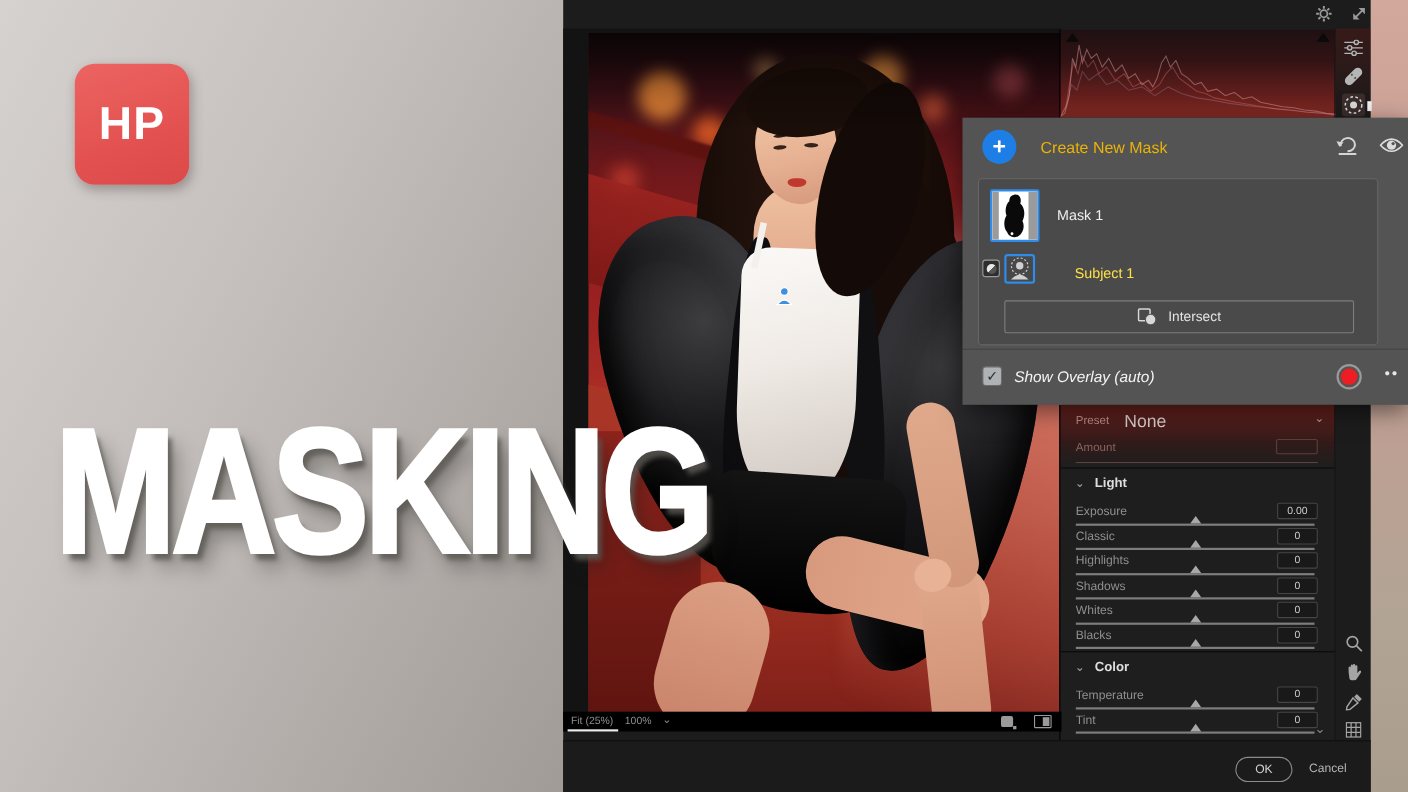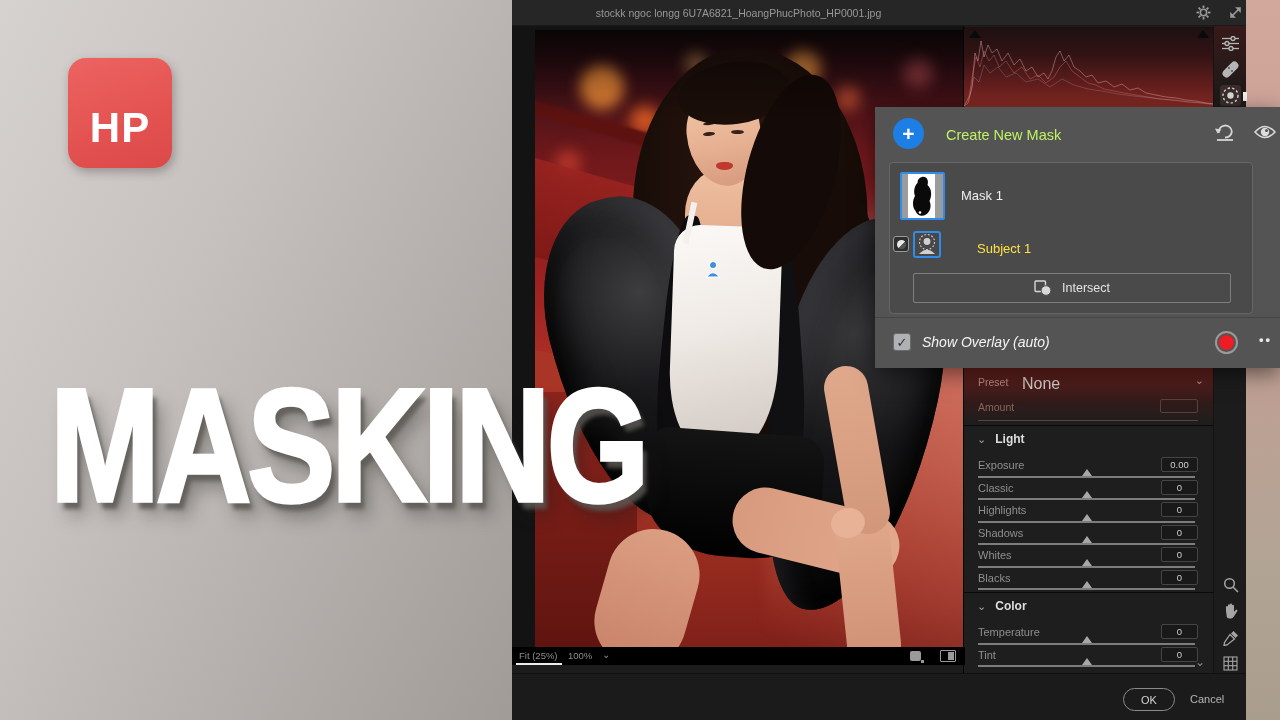--- a/index.html
+++ b/index.html
@@ -21,21 +21,21 @@
   .sub1 { position:absolute; left:63px; top:527px; z-index:30; color:#fff; font-size:52px;
     font-weight:bold; -webkit-text-stroke:1.5px #fff; letter-spacing:-1px;
     text-shadow:3px 4px 5px rgba(70,66,62,.6); }
   .sub2 { position:absolute; left:63px; top:589px; z-index:30; color:#fff; font-size:52px;
     font-weight:bold; -webkit-text-stroke:1.5px #fff; letter-spacing:-1px;
     text-shadow:3px 4px 5px rgba(70,66,62,.6); }
   .hp-logo { position:absolute; left:68px; top:58px; width:104px; height:110px; z-index:30;
     border-radius:18px; background:linear-gradient(160deg,#ec6462 0%,#e35250 60%,#db4a49 100%);
     display:flex; align-items:flex-end; justify-content:center;
     box-shadow:2px 4px 10px rgba(60,50,48,.35); }
-  .hp-logo span { color:#fff; font-weight:bold; font-size:42px; letter-spacing:1px; margin-bottom:16px; }
+  .hp-logo span { color:#fff; font-weight:bold; font-size:42px; letter-spacing:1px; margin-bottom:32px; }
 
   
   .app { position:absolute; left:512px; top:0; width:734px; height:720px; background:#1c1c1c; }
   .titlebar { position:absolute; left:0; top:0; width:734px; height:26px; background:#262626;
     border-bottom:1px solid #1a1a1a; }
   .filename { position:absolute; left:0; top:0; width:453px; height:26px; display:flex;
     align-items:center; justify-content:center; color:#989898; font-size:10.5px; }
   .canvas { position:absolute; left:0; top:26px; width:453px; height:629px; background:#131313; }
   .fitbar { position:absolute; left:0; top:647px; width:453px; height:18px; background:#000000;
     color:#8e8e8e; font-size:9.5px; }
@@ -161,21 +161,21 @@
   .anchor-mark { position:absolute; left:731px; top:92px; width:4px; height:9px; background:#f0f0f0; }
   .tb-expand { position:absolute; left:716px; top:5px; }
   .tb-gear { position:absolute; left:684px; top:5px; }
 
   
   .maskpanel { position:absolute; left:875px; top:107px; width:405px; height:261px; background:#545454;
     z-index:20; box-shadow:0 6px 20px rgba(0,0,0,.5); }
   .mp-plus { position:absolute; left:18px; top:11px; width:31px; height:31px; border-radius:50%;
     background:#1d7ee5; color:#fff; display:flex; align-items:center; justify-content:center;
     font-size:21px; font-weight:bold; line-height:1; }
-  .mp-title { position:absolute; left:71px; top:20px; color:#bef264; font-size:14.5px; }
+  .mp-title { position:absolute; left:71px; top:20px; color:#eab308; font-size:14.5px; }
   .mp-undo { position:absolute; right:44px; top:16px; }
   .mp-eye { position:absolute; right:4px; top:17px; }
   .mp-box { position:absolute; left:14px; top:55px; width:364px; height:152px; background:#4a4a4a;
     border:1px solid #656565; border-radius:4px; }
   .mask-thumb { position:absolute; left:10px; top:9px; width:45px; height:48px; background:#fff;
     border:2px solid #2f8ceb; border-radius:2px; overflow:hidden; }
   .mask-thumb .side { position:absolute; top:0; bottom:0; background:#9b9b9b; }
   .mask-thumb .sideL { left:0; width:6px; } .mask-thumb .sideR { right:0; width:8px; }
   .mask1-label { position:absolute; left:71px; top:25px; color:#efefef; font-size:13px; }
   .submode-icon { position:absolute; left:3px; top:73px; width:16px; height:16px; background:#2e2e2e;
@@ -201,23 +201,20 @@
 </head>
 <body>
 
 <div class="stage">
 
   <div class="bg"></div>
   <div class="bg-pink"></div>
 
   <div class="app">
 
-    <div class="titlebar">
-      <div class="filename">stockk ngoc longg 6U7A6821_HoangPhucPhoto_HP0001.jpg</div>
-    </div>
     <span class="tb-gear">
       <svg width="15" height="15" viewBox="0 0 15 15">
         <circle cx="7.5" cy="7.5" r="3.2" fill="none" stroke="#9a9a9a" stroke-width="1.6"></circle>
         <g stroke="#9a9a9a" stroke-width="1.8">
           <line x1="7.5" y1="0.5" x2="7.5" y2="3"></line>
             <line x1="7.5" y1="12" x2="7.5" y2="14.5"></line>
           <line x1="0.5" y1="7.5" x2="3" y2="7.5"></line>
             <line x1="12" y1="7.5" x2="14.5" y2="7.5"></line>
           <line x1="2.6" y1="2.6" x2="4.4" y2="4.4"></line>
             <line x1="10.6" y1="10.6" x2="12.4" y2="12.4"></line>

